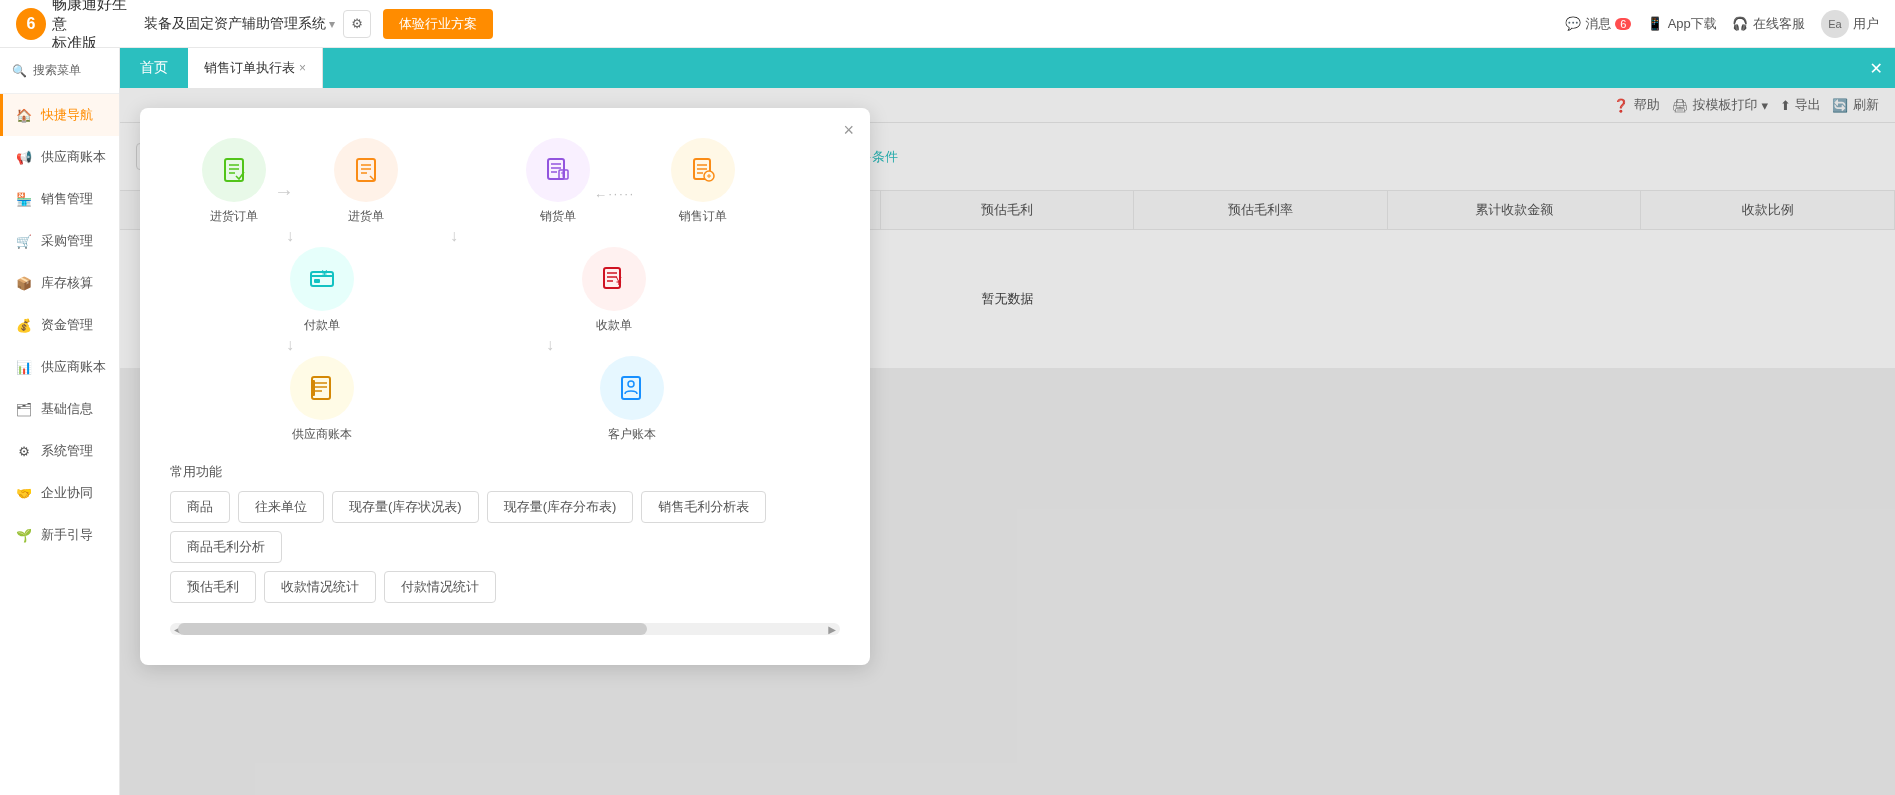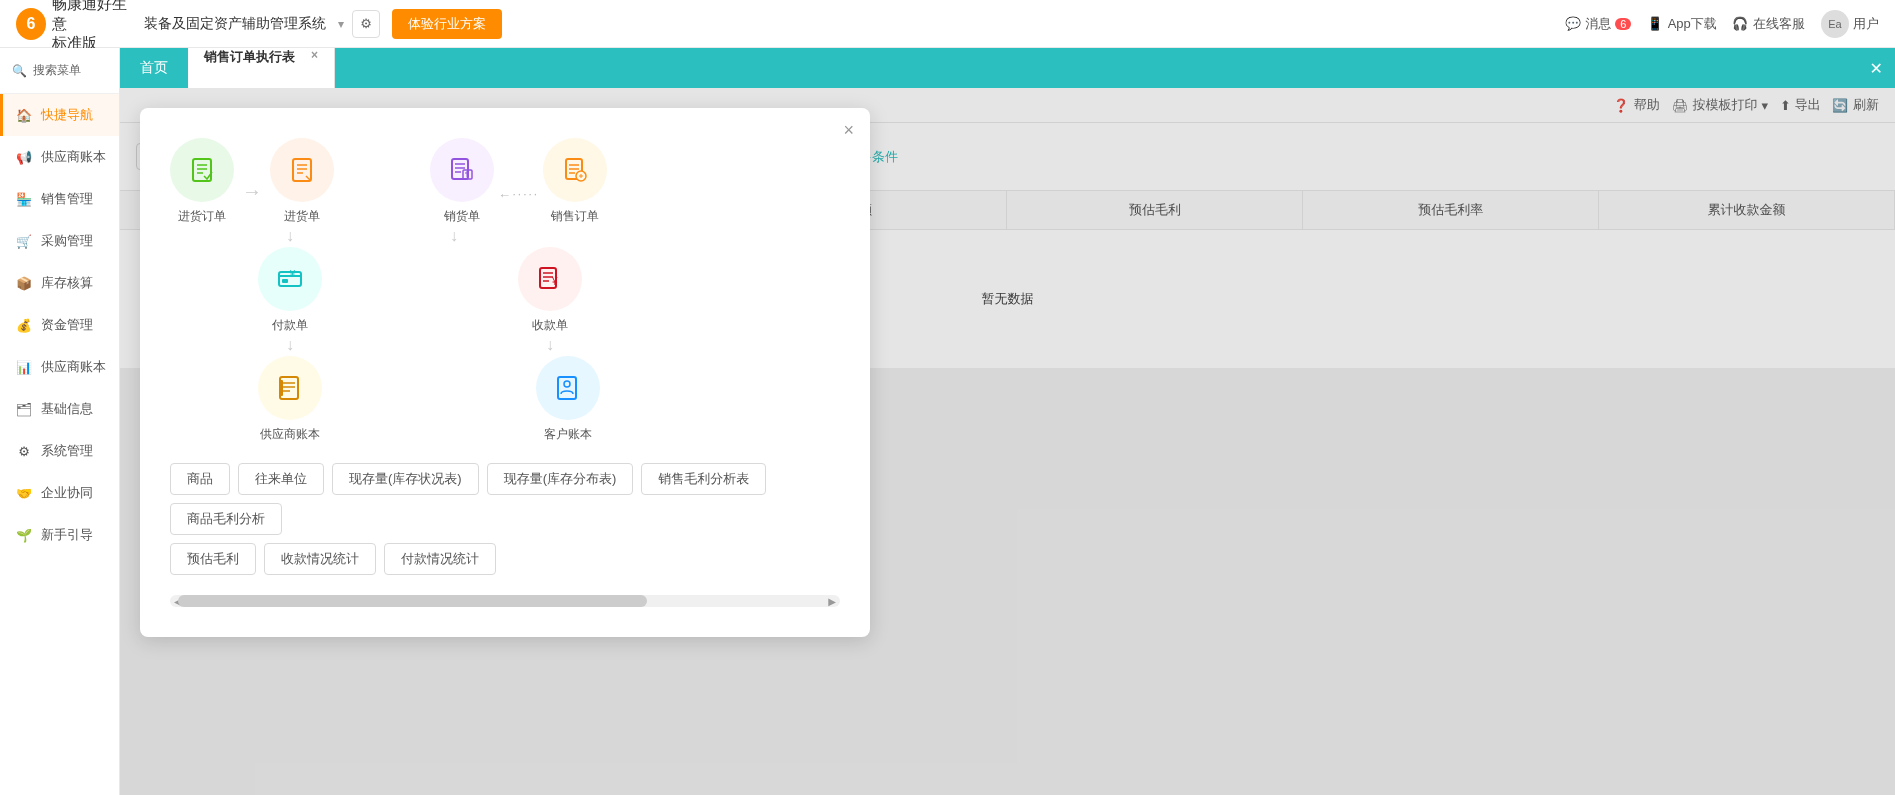--- a/index.html
+++ b/index.html
@@ -11,41 +11,41 @@
     .main-area { display: flex; flex: 1; overflow: hidden; }
     .sidebar { width: 120px; background: #fff; border-right: 1px solid #e8e8e8; flex-shrink: 0; display: flex; flex-direction: column; }
     .content-area { flex: 1; display: flex; flex-direction: column; overflow: hidden; }
     .tab-bar { display: flex; align-items: center; background: #2bbfbf; height: 40px; flex-shrink: 0; }
     .page-content { flex: 1; background: #f0f0f0; position: relative; overflow: auto; }
 
     
     .logo-area { display: flex; align-items: center; gap: 6px; width: 120px; }
     .logo-icon { width: 32px; height: 32px; background: #ff8c00; border-radius: 50%; display: flex; align-items: center; justify-content: center; color: white; font-size: 16px; font-weight: bold; }
     .logo-text { font-size: 15px; color: #333; line-height: 1.3; }
-    .system-name { display: flex; align-items: center; gap: 12px; margin-left: 8px; font-size: 14px; color: #333; }
+    .system-name { display: flex; align-items: center; gap: 3px; margin-left: 8px; font-size: 14px; color: #333; }
     .system-name-text { font-weight: 500; }
     .dropdown-arrow { color: #999; font-size: 12px; }
     .gear-btn { width: 28px; height: 28px; border: 1px solid #ddd; border-radius: 4px; display: flex; align-items: center; justify-content: center; cursor: pointer; color: #666; margin-left: 8px; }
     .trial-btn { background: #ff8c00; color: white; border: none; border-radius: 4px; padding: 6px 16px; font-size: 13px; cursor: pointer; margin-left: 12px; }
     .top-right { margin-left: auto; display: flex; align-items: center; gap: 16px; }
     .top-right-item { display: flex; align-items: center; gap: 4px; color: #555; font-size: 13px; cursor: pointer; }
     .badge { background: #ff4d4f; color: white; border-radius: 10px; padding: 0 5px; font-size: 11px; min-width: 16px; text-align: center; }
     .avatar { width: 28px; height: 28px; border-radius: 50%; background: #ddd; display: flex; align-items: center; justify-content: center; font-size: 11px; color: #666; }
 
     
     .sidebar-search { padding: 10px 8px; border-bottom: 1px solid #f0f0f0; }
     .sidebar-search-btn { display: flex; align-items: center; gap: 6px; color: #666; font-size: 12px; cursor: pointer; padding: 4px; }
     .sidebar-nav { flex: 1; overflow-y: auto; }
     .sidebar-item { display: flex; align-items: center; gap: 8px; padding: 12px 8px 12px 12px; cursor: pointer; color: #555; font-size: 13px; border-left: 3px solid transparent; }
     .sidebar-item.active { background: #fff7f0; color: #ff8c00; border-left-color: #ff8c00; }
     .sidebar-item-icon { width: 18px; height: 18px; flex-shrink: 0; display: flex; align-items: center; justify-content: center; }
 
     
     .tab-home { padding: 0 20px; height: 40px; display: flex; align-items: center; color: white; font-size: 14px; cursor: pointer; }
-    .tab-item { padding: 0 16px; height: 40px; display: flex; gap: 16px; background: white; color: #333; font-size: 13px; cursor: pointer; border-right: 1px solid #e0e0e0; font-weight: bold; }
+    .tab-item { padding: 0 16px; height: 40px; display: flex; align-items: center; gap: 4px; background: white; color: #333; font-size: 13px; cursor: pointer; border-right: 1px solid #e0e0e0; }
     .tab-close { color: #999; font-size: 12px; cursor: pointer; }
     .tab-spacer { flex: 1; }
     .tab-x-btn { color: white; padding: 0 12px; font-size: 16px; cursor: pointer; }
 
     
     .content-header { background: white; padding: 8px 16px; display: flex; align-items: center; justify-content: flex-end; gap: 12px; border-bottom: 1px solid #e8e8e8; }
     .header-btn { display: flex; align-items: center; gap: 4px; color: #666; font-size: 13px; cursor: pointer; }
     .query-area { background: white; padding: 12px 16px; display: flex; align-items: center; gap: 12px; border-bottom: 1px solid #e8e8e8; flex-wrap: wrap; }
     .date-input { border: 1px solid #d9d9d9; border-radius: 4px; padding: 5px 10px; font-size: 13px; color: #bbb; width: 160px; display: flex; align-items: center; justify-content: space-between; }
     .status-select { border: 1px solid #d9d9d9; border-radius: 4px; padding: 5px 10px; font-size: 13px; color: #bbb; width: 200px; display: flex; align-items: center; justify-content: space-between; }
@@ -54,21 +54,21 @@
     .more-conditions { color: #2bbfbf; font-size: 13px; cursor: pointer; }
     .table-area { background: white; margin: 0; flex: 1; }
     .table-header { display: flex; background: #fafafa; border-bottom: 1px solid #e8e8e8; }
     .th { padding: 10px 8px; font-size: 13px; color: #555; border-right: 1px solid #e8e8e8; flex: 1; text-align: center; }
     .no-data { text-align: center; padding: 60px; color: #404040; font-size: 13px; }
 
     
     .popup-overlay { position: absolute; top: 0; left: 0; right: 0; bottom: 0; background: rgba(0,0,0,0.1); z-index: 100; display: flex; align-items: flex-start; justify-content: flex-start; }
     .popup { background: white; border-radius: 8px; box-shadow: 0 4px 20px rgba(0,0,0,0.15); width: 730px; margin: 20px 0 0 20px; padding: 30px; position: relative; }
     .popup-close { position: absolute; top: 12px; right: 16px; font-size: 18px; color: #999; cursor: pointer; }
-    .flow-node { display: flex; flex-direction: column; align-items: center; gap: 6px; }
+    .flow-node { display: flex; flex-direction: column; align-items: center; gap: 6px; margin-left: 32px; }
     .flow-circle { width: 64px; height: 64px; border-radius: 50%; display: flex; align-items: center; justify-content: center; font-size: 24px; flex-shrink: 0; }
     .flow-circle.green { background: #e8f9e8; color: #52c41a; }
     .flow-circle.orange { background: #fff2e8; color: #fa8c16; }
     .flow-circle.purple { background: #f9f0ff; color: #9254de; }
     .flow-circle.teal { background: #e6fffb; color: #13c2c2; }
     .flow-circle.red { background: #fff1f0; color: #cf1322; }
     .flow-circle.amber { background: #fffbe6; color: #d48806; }
     .flow-circle.light-blue { background: #e6f7ff; color: #1890ff; }
     .flow-label { font-size: 12px; color: #555; text-align: center; }
 
@@ -246,20 +246,21 @@
         </div>
 
         <div class="table-area">
           <div class="table-header">
             <div class="th">品</div>
             <div class="th">商品</div>
             <div class="th">金额</div>
             <div class="th">预估毛利</div>
             <div class="th">预估毛利率</div>
             <div class="th">累计收款金额</div>
+            <div class="th">收款比例</div>
           </div>
           <div class="no-data">暂无数据</div>
         </div>
 
         <div class="popup-overlay">
           <div class="popup">
             <span class="popup-close">×</span>
 
             <div style="margin-bottom: 20px;">
 
@@ -408,20 +409,21 @@
                         <circle cx="13" cy="10" r="3" stroke="#1890ff" stroke-width="1.5" fill="none"></circle>
                         <path d="M7 20 C7 16 19 16 19 20" stroke="#1890ff" stroke-width="1.5" fill="none"></path>
                       </svg>
                   </div>
                   <div class="flow-label">客户账本</div>
                 </div>
               </div>
             </div>
 
             <div class="common-section">
+              <div class="common-title">常用功能</div>
               <div class="common-btns">
                 <button class="common-btn">商品</button>
                 <button class="common-btn">往来单位</button>
                 <button class="common-btn">现存量(库存状况表)</button>
                 <button class="common-btn">现存量(库存分布表)</button>
                 <button class="common-btn">销售毛利分析表</button>
                 <button class="common-btn">商品毛利分析</button>
               </div>
               <div class="common-btns" style="margin-top: 8px;">
                 <button class="common-btn">预估毛利</button>

